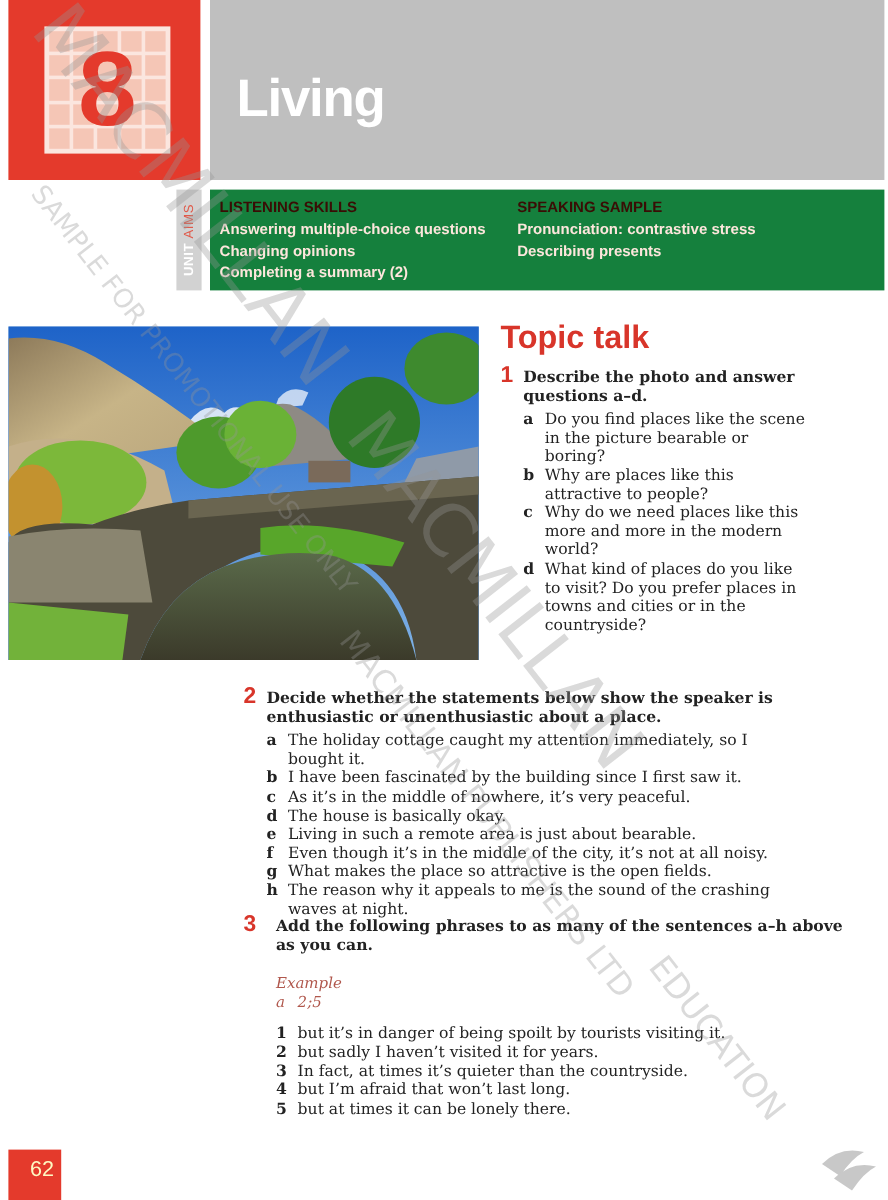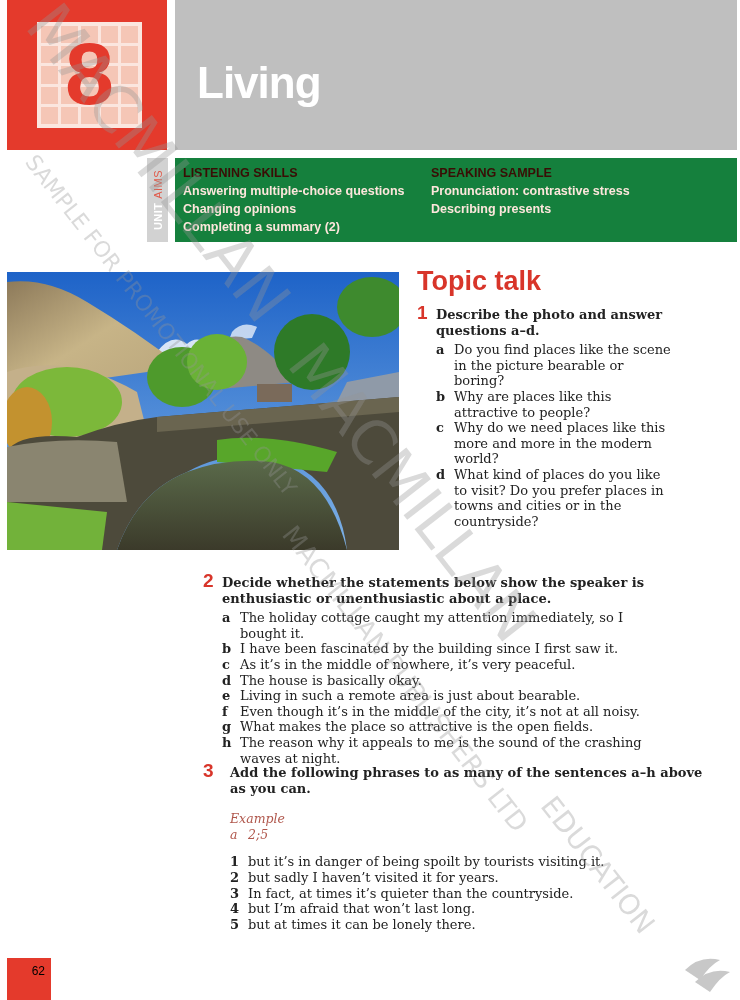--- a/index.html
+++ b/index.html
@@ -23,21 +23,21 @@
   .topic-title { position:absolute; left:417px; top:266px; font-family:"Liberation Sans", sans-serif; font-weight:bold; font-size:27px; color:#d8352a; }
   .ex-num { font-family:"Liberation Sans", sans-serif; font-weight:bold; color:#d8352a; font-size:19px; position:absolute; }
   .ex { position:absolute; font-size:13px; line-height:15.6px; }
   .ex .instr { margin:0;font-weight:bold; }
   .ex ul { list-style:none; padding:0; margin:4px 0 0 0; }
   .ex li { display:flex; margin:0; }
   .ex li .lt { width:18px; flex:0 0 18px; font-weight:bold; }
   .ex li .tx { flex:1; }
   .example-label { color:#b0574c; font-style:italic; font-size:12.5px; }
   .page-num-box { position:absolute; left:7px; top:958px; width:44px; height:42px; background:#e43a2c; }
-  .page-num { position:absolute; right:6px; top:6px; font-family:"Liberation Sans", sans-serif; font-size:12px; color:#000000;margin-left:38px; }
+  .page-num { position:absolute; right:6px; top:6px; font-family:"Liberation Sans", sans-serif; font-size:18px; color:#fef9c3;margin-left:38px; }
   .wm { position:absolute; font-family:"DejaVu Sans", sans-serif; color:rgba(150,150,150,0.35); white-space:nowrap; transform-origin:left top; pointer-events:none; }
 </style>
 </head>
 <body>
 
 <div class="unit-box">
   <div class="unit-tile">
     <div class="unit-grid">
       <div></div>
         <div></div>

